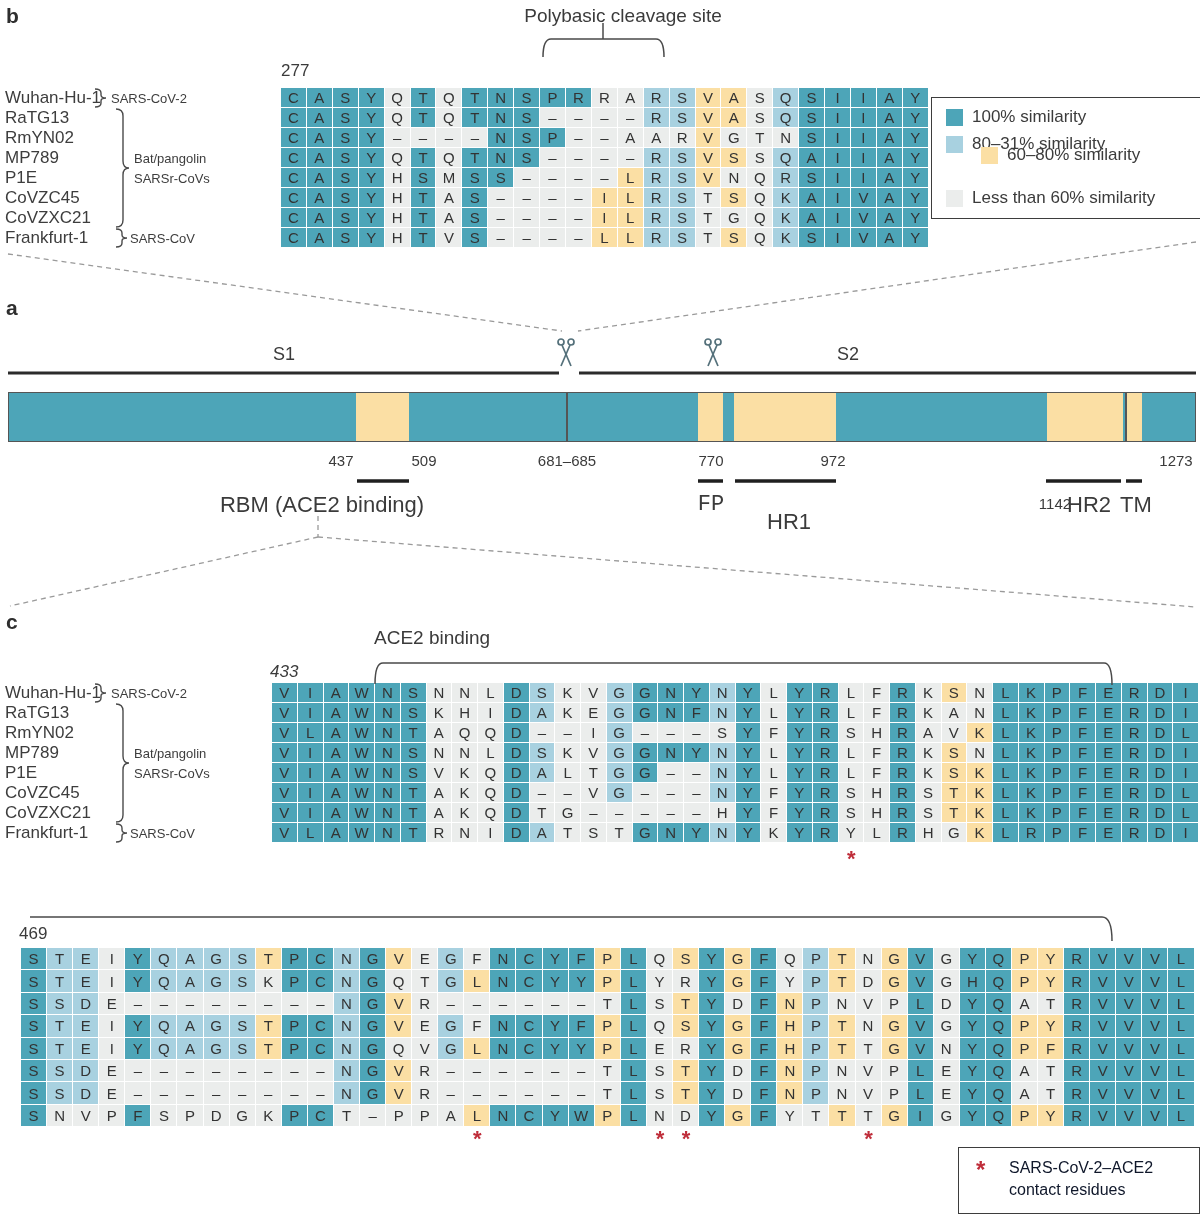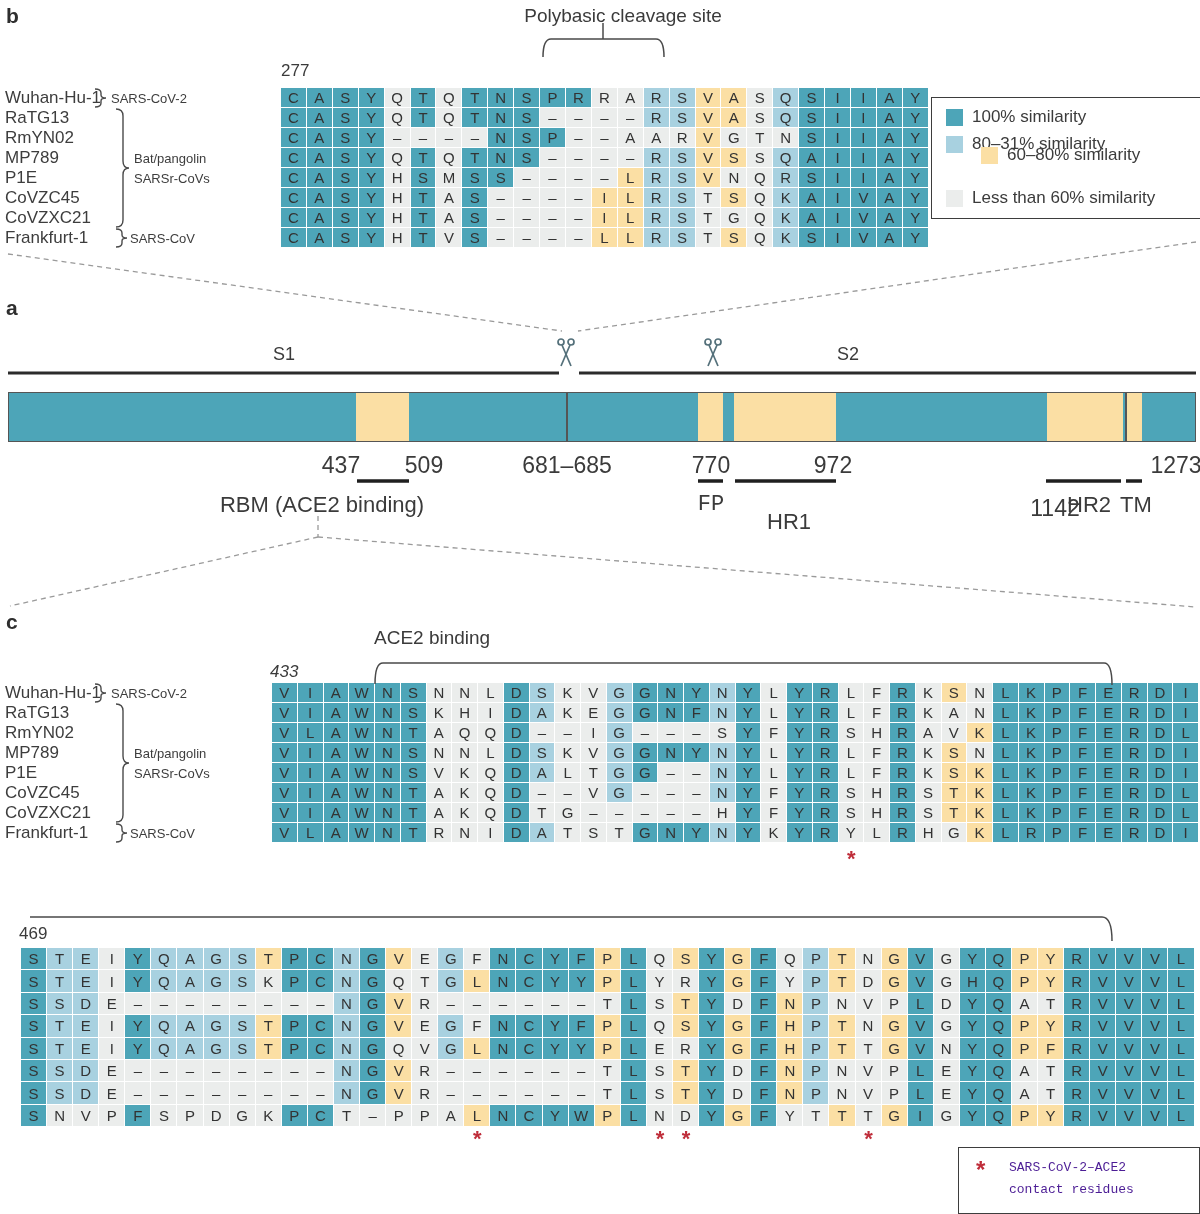--- a/index.html
+++ b/index.html
@@ -14,36 +14,36 @@
   .cT{background:#4da5b8;}
   .cB{background:#a8d1e0;}
   .cO{background:#fbdfa4;}
   .cG{background:#ebedec;}
   .rowlabel{position:absolute;left:5px;height:19px;line-height:19px;font-size:17px;color:#3d3d3d;white-space:nowrap;}
   .grouplabel{position:absolute;font-size:13px;color:#3d3d3d;white-space:nowrap;transform:translateY(-50%);}
   .legend-box{position:absolute;border:1.5px solid #3d3d3d;background:#fff;}
   .legend-item{position:absolute;left:14px;display:flex;align-items:center;height:20px;}
   .legend-swatch{width:17px;height:17px;margin-right:9px;flex:none;}
   .legend-label{font-size:17px;color:#3b3b3b;white-space:nowrap;}
-  .tick{position:absolute;font-size:23px;color:#3b3b3b;transform:translateX(-50%);white-space:nowrap;}
+  .tick{position:absolute;font-size:15px;color:#3b3b3b;transform:translateX(-50%);white-space:nowrap;}
   .domlabel{position:absolute;font-size:22px;color:#3b3b3b;transform:translateX(-50%);white-space:nowrap;}
   .s-label{position:absolute;font-size:18px;color:#3b3b3b;transform:translateX(-50%);}
   .asterisk{position:absolute;color:#bf2d3a;font-size:22px;font-weight:bold;transform:translateX(-50%);line-height:18px;}
   .bar{position:absolute;background:#4da5b8;border:1px solid #555;}
   .bar-seg{position:absolute;top:0;height:100%;background:#fbdfa4;}
   .bar-div{position:absolute;top:0;height:100%;width:1.5px;background:#555;}
   svg.overlay{position:absolute;left:0;top:0;pointer-events:none;}
   .dash{stroke:#9a9a9a;stroke-width:1.3;stroke-dasharray:5 4;fill:none;}
   .brk{stroke:#4a4a4a;stroke-width:1.5;fill:none;}
   .brace{stroke:#4a4a4a;stroke-width:1.4;fill:none;}
   .thick{stroke:#2b2b2b;stroke-width:3.2;fill:none;}
   .dbar{stroke:#1f1f1f;stroke-width:3.5;fill:none;}
   .scis{stroke:#54707a;stroke-width:1.7;fill:none;}
   .contact-legend{position:absolute;border:1.5px solid #3d3d3d;background:#fff;}
-  .contact-text{position:absolute;left:50px;top:9px;font-size:13px;color:#4c1d95;line-height:22px;font-family:Liberation Mono, monospace;}
+  .contact-text{position:absolute;left:50px;top:9px;font-size:16px;color:#0f172a;line-height:22px;}
   .contact-star{position:absolute;left:17px;top:8px;color:#bf2d3a;font-size:24px;font-weight:bold;}
 </style>
 </head>
 <body>
 
 <div id="fig">
 
   <div class="abs panel-letter" style="left:6px;top:4px;">b</div>
   <div class="abs panel-letter" style="left:6px;top:296px;">a</div>
   <div class="abs panel-letter" style="left:6px;top:610px;">c</div>

